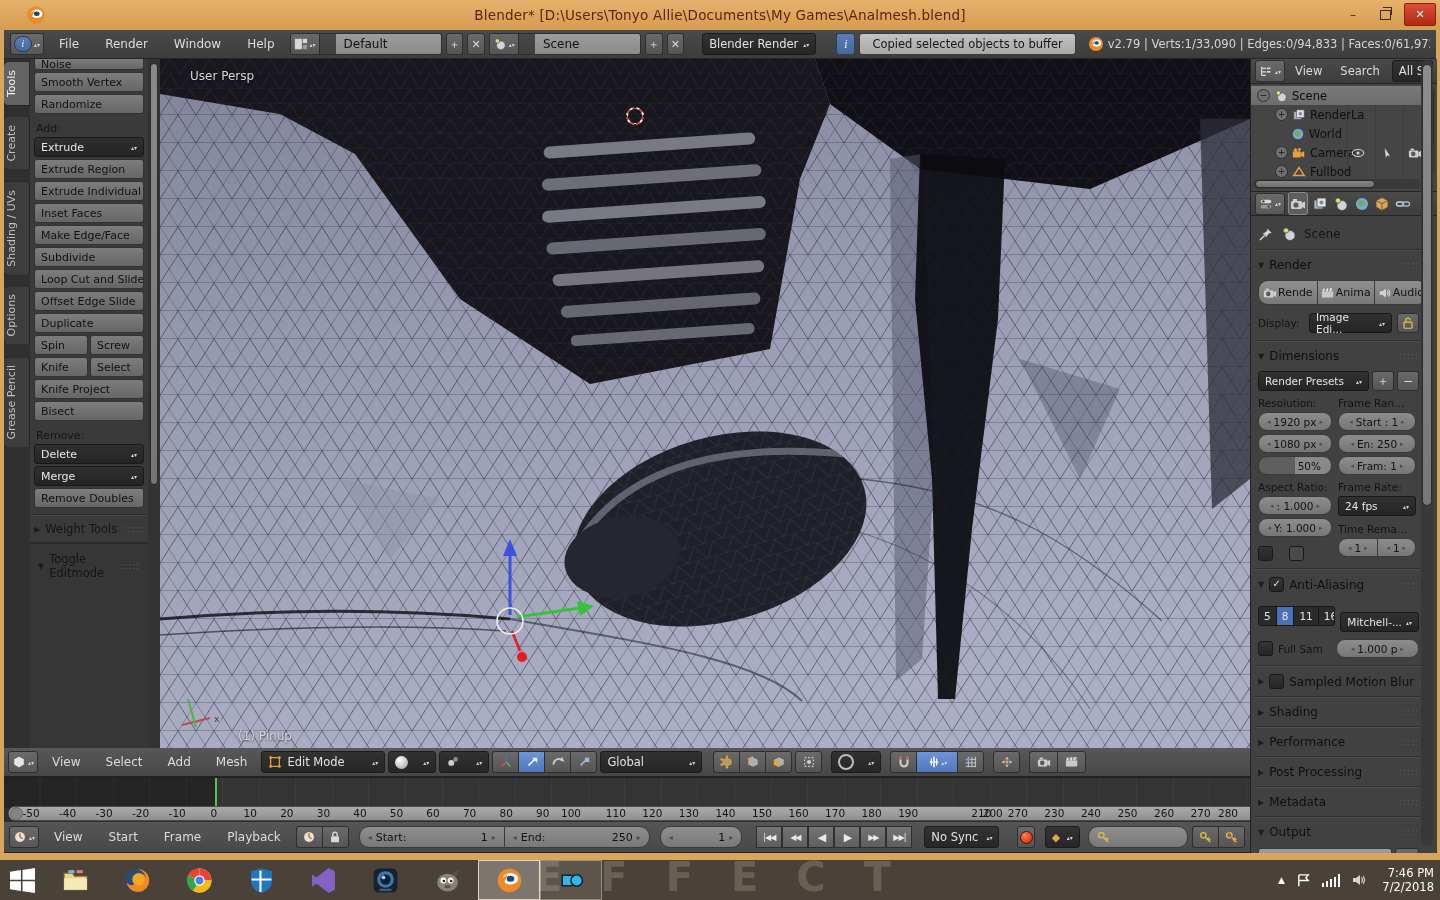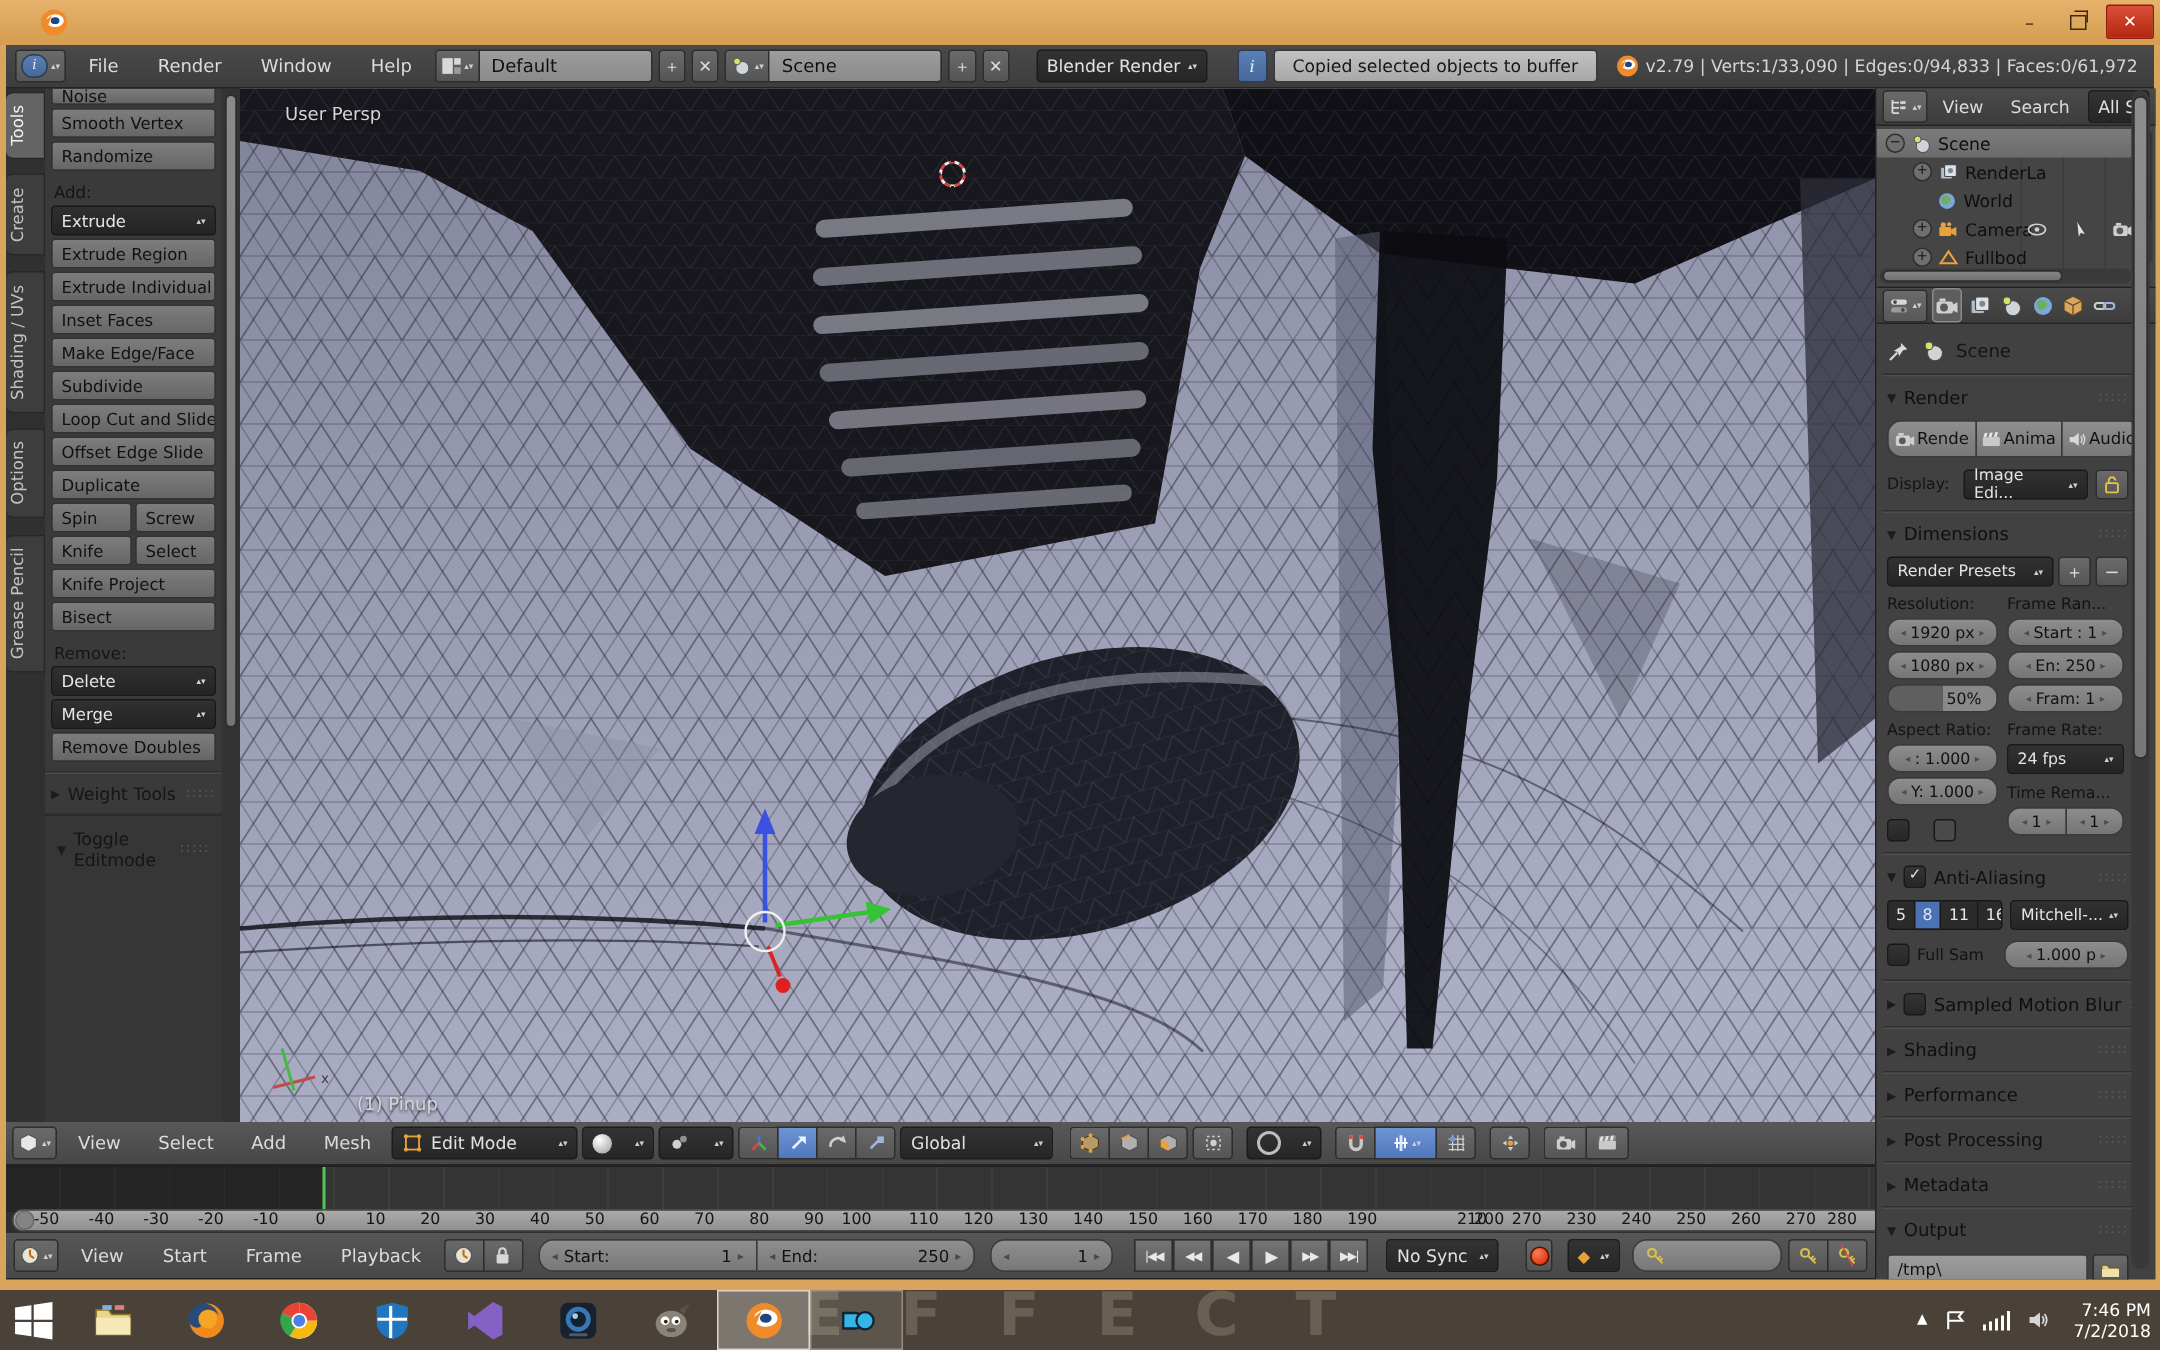--- a/index.html
+++ b/index.html
@@ -27,21 +27,21 @@
   .bwin{position:absolute;top:30px;left:4px;width:1432px;height:822px;background:#2a2a2a;}
 
   
   .hdr{display:flex;align-items:center;background:linear-gradient(#4a4a4a,#3d3d3d);
        border-bottom:1px solid #242424;color:#d8d8d8;}
   .top-hdr{height:28px;gap:4px;padding:0 6px;overflow:hidden;white-space:nowrap;}
   .menu-item{padding:0 11px;color:#dcdcdc;font-size:12px;}
   .edbtn{display:flex;align-items:center;background:linear-gradient(#6a6a6a,#585858);
        border:1px solid #2e2e2e;border-radius:3px;height:20px;padding:0 3px;gap:2px;}
   .ar{display:flex;flex-direction:column;font-size:6px;line-height:5px;color:#cfcfcf;}
-  .idfield{display:flex;align-items:center;height:20px;border:1px solid #2e2e2e;border-radius:3px;overflow:hidden;}
+  .idfield{display:flex;align-items:center;height:20px;border:1px solid #2e2e2e;border-radius:3px;overflow:hidden;gap:16px;}
   .idfield .icopart{background:linear-gradient(#686868,#555);display:flex;align-items:center;
        padding:0 3px;height:100%;gap:2px;border-right:1px solid #2e2e2e;}
   .idfield .name{background:linear-gradient(#9d9d9d,#8a8a8a);color:#101010;height:100%;
        display:flex;align-items:center;padding:0 8px;width:150px;font-size:12px;}
   .sqbtn{width:22px;height:20px;background:linear-gradient(#6a6a6a,#555);border:1px solid #2e2e2e;
        border-radius:3px;color:#ddd;display:flex;align-items:center;justify-content:center;font-size:11px;}
   .dd{display:flex;align-items:center;background:linear-gradient(#333,#262626);color:#e2e2e2;
       border:1px solid #1c1c1c;border-radius:3px;height:20px;padding:0 6px;gap:5px;font-size:11.5px;}
   .infobtn{width:24px;height:20px;background:linear-gradient(#5a7fb5,#46699c);border:1px solid #2e3c55;
       border-radius:3px;color:#e8eefc;display:flex;align-items:center;justify-content:center;
@@ -282,20 +282,21 @@
     </symbol>
   </defs>
 </svg>
 
 <div class="screen">
 
   <div class="titlebar">
     <svg class="blogo">
         <use href="#sy-blender"></use>
       </svg>
+    <div class="title-text">Blender* [D:\Users\Tonyo Allie\Documents\My Games\Analmesh.blend]</div>
 
     <div class="wcontrols" style="position:absolute;right:4px;top:3px;display:flex;gap:6px;align-items:center;">
       <div class="wc">–</div>
       <div class="wc">
           <span class="rest"></span>
         </div>
       <div class="wc close">✕</div>
     </div>
   </div>
 
@@ -1039,21 +1040,21 @@
               <span>Anti-Aliasing</span>
               <span class="grip">:::::</span>
             </div>
             <div class="prow" style="margin-top:8px;">
               <div class="seg">
                 <span>5</span>
                 <span class="on">8</span>
                 <span>11</span>
                 <span>16</span>
               </div>
-              <div class="pdd" style="flex:1;">
+              <div class="pdd" style="flex:1;margin-top:12px;">
                 <span>Mitchell-...</span>
                 <span class="ar">▴▾</span>
               </div>
             </div>
             <div class="prow" style="margin-top:7px;">
               <span class="chk"></span>
               <span class="plabel">Full Sam</span>
               <div class="pnum" style="flex:1;margin-left:8px;">
                   <span class="lft">◂</span>
                   <span>1.000 p</span>

